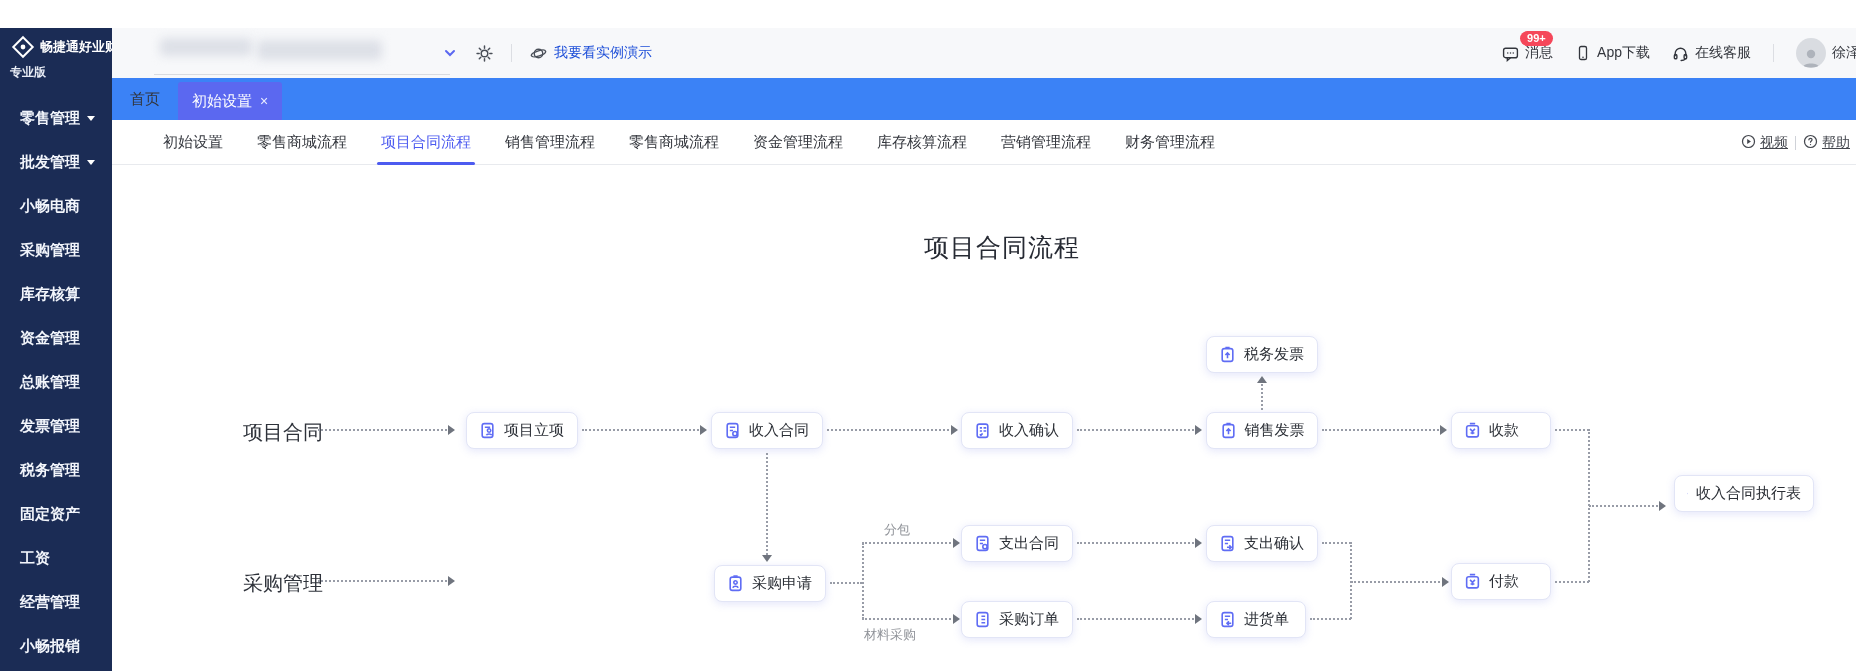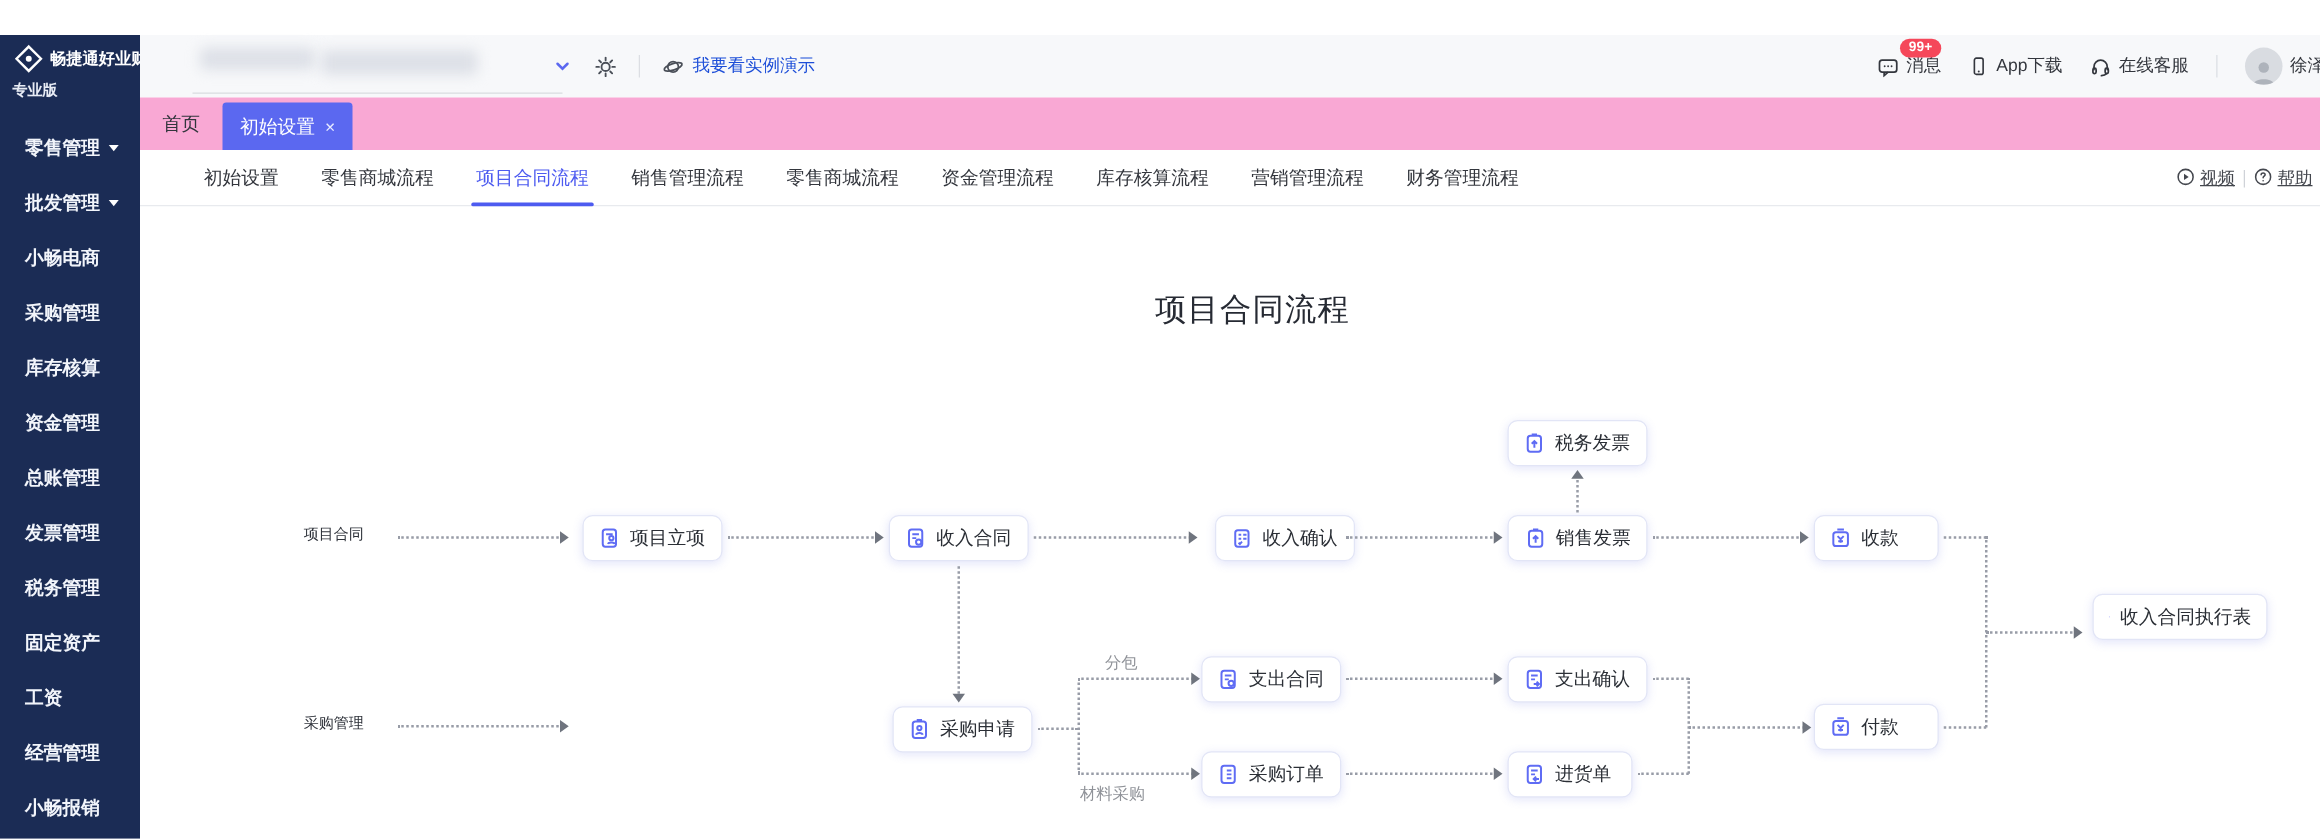--- a/index.html
+++ b/index.html
@@ -35,21 +35,21 @@
   .demo-link { display:flex; align-items:center; gap:7px; font-size:14px; color:#1d4ed8; cursor:pointer; }
   .tb-right { position:absolute; right:0; top:8px; display:flex; align-items:center; gap:22px; height:34px; padding-right:0; }
   .tb-item { display:flex; align-items:center; gap:6px; font-size:14px; color:#33363d; cursor:pointer; position:relative; }
   .badge { position:absolute; top:-13px; left:18px; background:#f5475a; color:#fff; font-size:11px;
     font-weight:700; padding:1px 7px; border-radius:9px; line-height:13px; }
   .avatar { width:30px; height:30px; border-radius:50%; background:#d9dce1; display:flex;
     align-items:flex-end; justify-content:center; overflow:hidden; }
   .user-name { font-size:14px; color:#33363d; width:24px; overflow:hidden; white-space:nowrap; }
 
   
-  .tabstrip { position:absolute; left:112px; top:78px; width:1744px; height:42px; background:#f9a8d4; }
+  .tabstrip { position:absolute; left:112px; top:78px; width:1744px; height:42px; background:#3b82f6; }
   .home-tab { position:absolute; left:18px; top:0; height:42px; display:flex; align-items:center;
     font-size:15px; color:#32353c; cursor:pointer; }
   .active-wtab { position:absolute; left:66px; top:4px; height:38px; width:104px; background:#5b68f0;
     color:#fff; display:flex; align-items:center; justify-content:center; gap:8px; font-size:15px;
     border-radius:3px 3px 0 0; cursor:pointer; }
   .wtab-close { font-size:14px; color:#e9ecff; cursor:pointer; line-height:1; }
 
   
   .content { position:absolute; left:112px; top:120px; width:1744px; height:551px; background:#fff; }
   .flowtabs { position:relative; height:45px; border-bottom:1px solid #e8eaee;
@@ -61,21 +61,21 @@
     background:#4d5bf0; border-radius:2px; }
   .tab-actions { position:absolute; right:6px; top:0; height:45px; display:flex; align-items:center;
     gap:7px; font-size:14px; color:#44474e; }
   .tab-actions .v-div { height:14px; background:#cfd2d8; }
   .ta-item { display:flex; align-items:flex-start; gap:4px; cursor:pointer;text-decoration:underline; }
 
   
   .canvas { position:absolute; left:0; top:45px; width:1744px; height:506px; }
   .flow-title { position:absolute; left:812px; top:66px; font-size:25px; color:#262a33;
     font-weight:500; letter-spacing:1px; }
-  .row-label { position:absolute; font-size:12px; color:#2e323a; font-weight:500; }
+  .row-label { position:absolute; font-size:20px; color:#2e323a; font-weight:500; }
   .node { position:absolute; height:37px; background:#fff; border:1px solid #e2e5f6; border-radius:8px;
     display:flex; align-items:center; gap:8px; padding:0 12px; font-size:15px; color:#2b2f36;
     font-weight:500; box-shadow:0 2px 8px rgba(103,114,229,.18); cursor:pointer; white-space:nowrap; }
   .hline { position:absolute; height:0; border-top:2px dotted #989ca7; }
   .vline { position:absolute; width:0; border-left:2px dotted #989ca7; }
   .arr-r { position:absolute; width:0; height:0; border:5px solid transparent; border-left:7px solid #6f747e; }
   .arr-u { position:absolute; width:0; height:0; border:5px solid transparent; border-bottom:7px solid #6f747e; }
   .arr-d { position:absolute; width:0; height:0; border:5px solid transparent; border-top:7px solid #6f747e; }
   .edge-label { position:absolute; font-size:13px; color:#909399; }
   svg { display:block; }
@@ -280,21 +280,21 @@
         <span>项目立项</span>
       </div>
       <div class="node" style="left:599px;top:247px;width:112px;">
         <svg width="17" height="17" viewBox="0 0 16 16" fill="none" stroke="#5f6cf4" stroke-width="1.5">
             <rect x="3" y="1.5" width="10" height="13" rx="2"></rect>
             <path d="M5.5 5h5M5.5 8h3"></path>
             <circle cx="10.3" cy="11" r="2"></circle>
           </svg>
         <span>收入合同</span>
       </div>
-      <div class="node" style="left:849px;top:247px;width:112px;margin-left:11px;">
+      <div class="node" style="left:849px;top:247px;width:112px;">
         <svg width="17" height="17" viewBox="0 0 16 16" fill="none" stroke="#5f6cf4" stroke-width="1.5">
             <rect x="3" y="2" width="10" height="12.5" rx="2"></rect>
             <path d="M5.5 5.5h2M9 5.5h2.5M5.5 8.5h2M9 8.5h2.5M5.5 11.5l1 1 1.6-1.8"></path>
           </svg>
         <span>收入确认</span>
       </div>
       <div class="node" style="left:1094px;top:247px;width:112px;justify-content:center;">
         <svg width="17" height="17" viewBox="0 0 16 16" fill="none" stroke="#5f6cf4" stroke-width="1.5">
             <rect x="3" y="2.5" width="10" height="12" rx="2"></rect>
             <path d="M6 1.5h4M8 11.5V6.5M6 8.5l2-2 2 2"></path>

